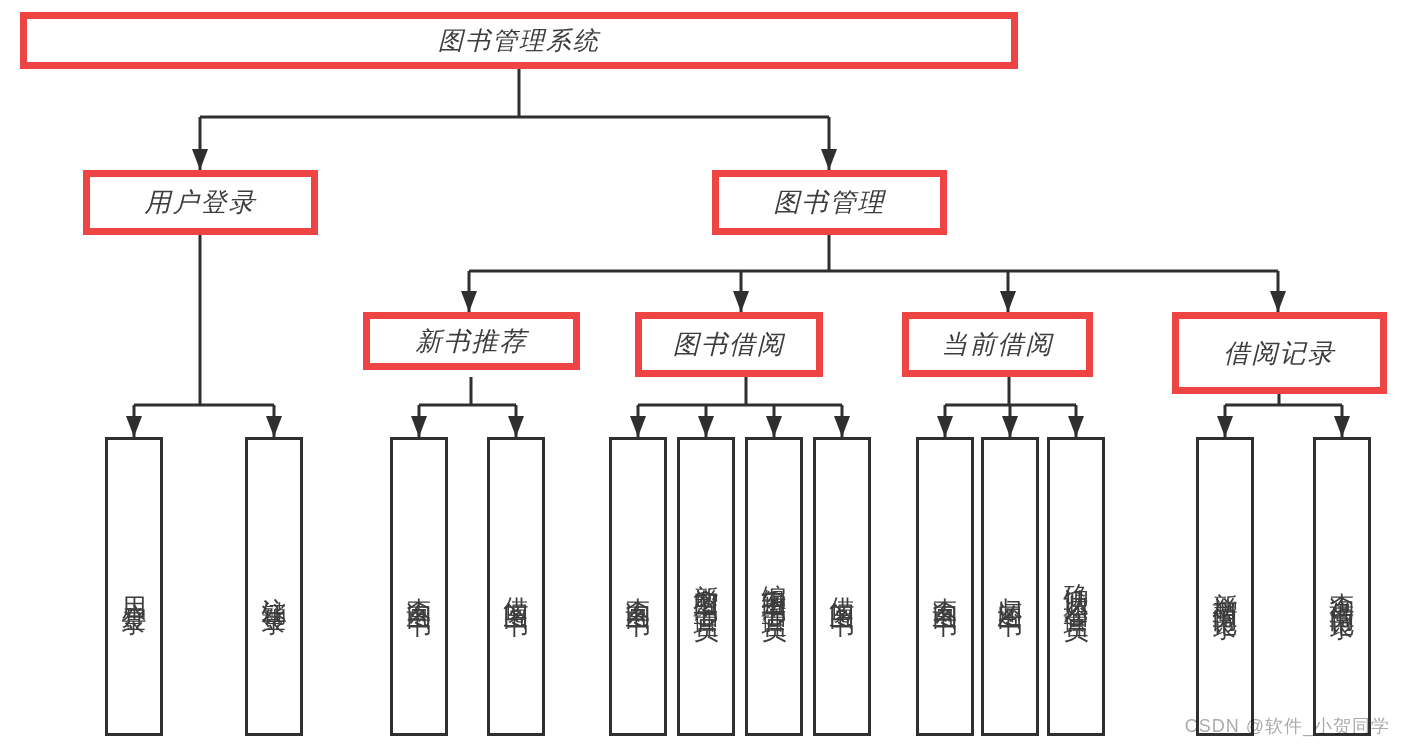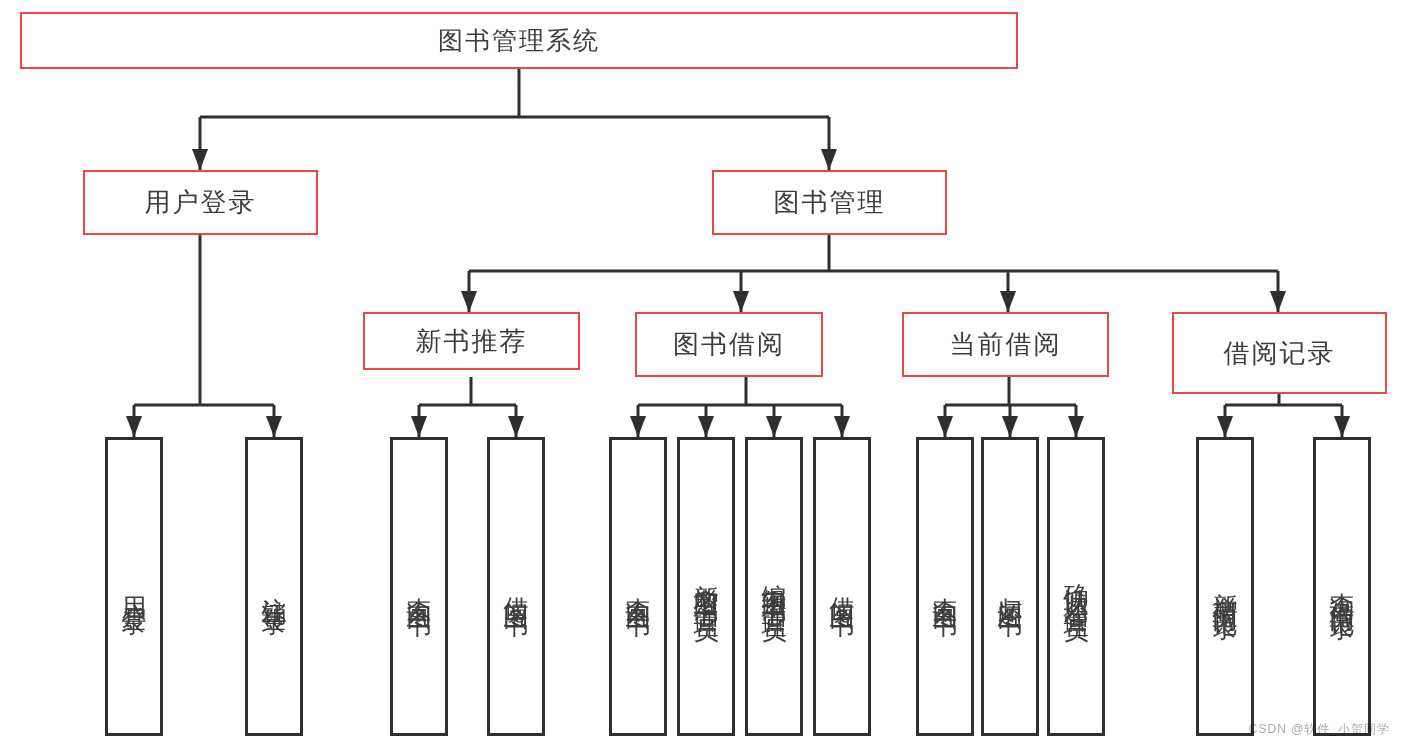--- a/index.html
+++ b/index.html
@@ -5,37 +5,37 @@
   * { margin:0; padding:0; box-sizing:border-box; }
   html,body { background:#ffffff; }
   body { font-family:"Liberation Sans", sans-serif; color:#3d3d3d; }
   .canvas {
     position:relative; width:1405px; height:747px;
     background:#ffffff; overflow:hidden;
   }
   .canvas svg { position:absolute; left:0; top:0; }
   .hbox {
     position:absolute; background:#ffffff;
-    border:2px solid #ef4444;
+    border:7px solid #ef4444;
     display:flex; align-items:center; justify-content:center;
-    font-size:26px; letter-spacing:2px; white-space:nowrap;
+    font-size:26px; letter-spacing:2px; white-space:nowrap;font-style:italic;
   }
   .root-box { font-size:25px; }
   .vbox {
     position:absolute; top:437px; width:58px; height:299px;
     background:#ffffff; border:3px solid #2f2f2f;
     display:flex; align-items:center; justify-content:center;
   }
   .vtext {
     writing-mode:vertical-lr; text-orientation:mixed;
     font-size:25px; line-height:1; letter-spacing:5px; white-space:nowrap;
   }
   .watermark {
     position:absolute; right:15px; bottom:9px;
-    font-size:12px; letter-spacing:1px;
+    font-size:18px; letter-spacing:1px;
     color:#ababab; mix-blend-mode:multiply; white-space:nowrap;
   }
 </style>
 </head>
 <body>
 
 <div class="canvas">
 
   <svg width="1405" height="747" viewBox="0 0 1405 747">
     <defs>
@@ -97,21 +97,21 @@
   <div class="hbox" style="left:712px; top:170px; width:235px; height:65px">
     <span>图书管理</span>
   </div>
 
   <div class="hbox" style="left:363px; top:312px; width:217px; height:58px">
     <span>新书推荐</span>
   </div>
   <div class="hbox" style="left:635px; top:312px; width:188px; height:65px">
     <span>图书借阅</span>
   </div>
-  <div class="hbox" style="left:902px; top:312px; width:207px; height:65px">
+  <div class="hbox" style="left:902px; top:312px; width:191px; height:65px">
     <span>当前借阅</span>
   </div>
   <div class="hbox" style="left:1172px; top:312px; width:215px; height:82px">
     <span>借阅记录</span>
   </div>
 
   <div class="vbox" style="left:105px">
     <span class="vtext">用户登录</span>
   </div>
   <div class="vbox" style="left:245px">

